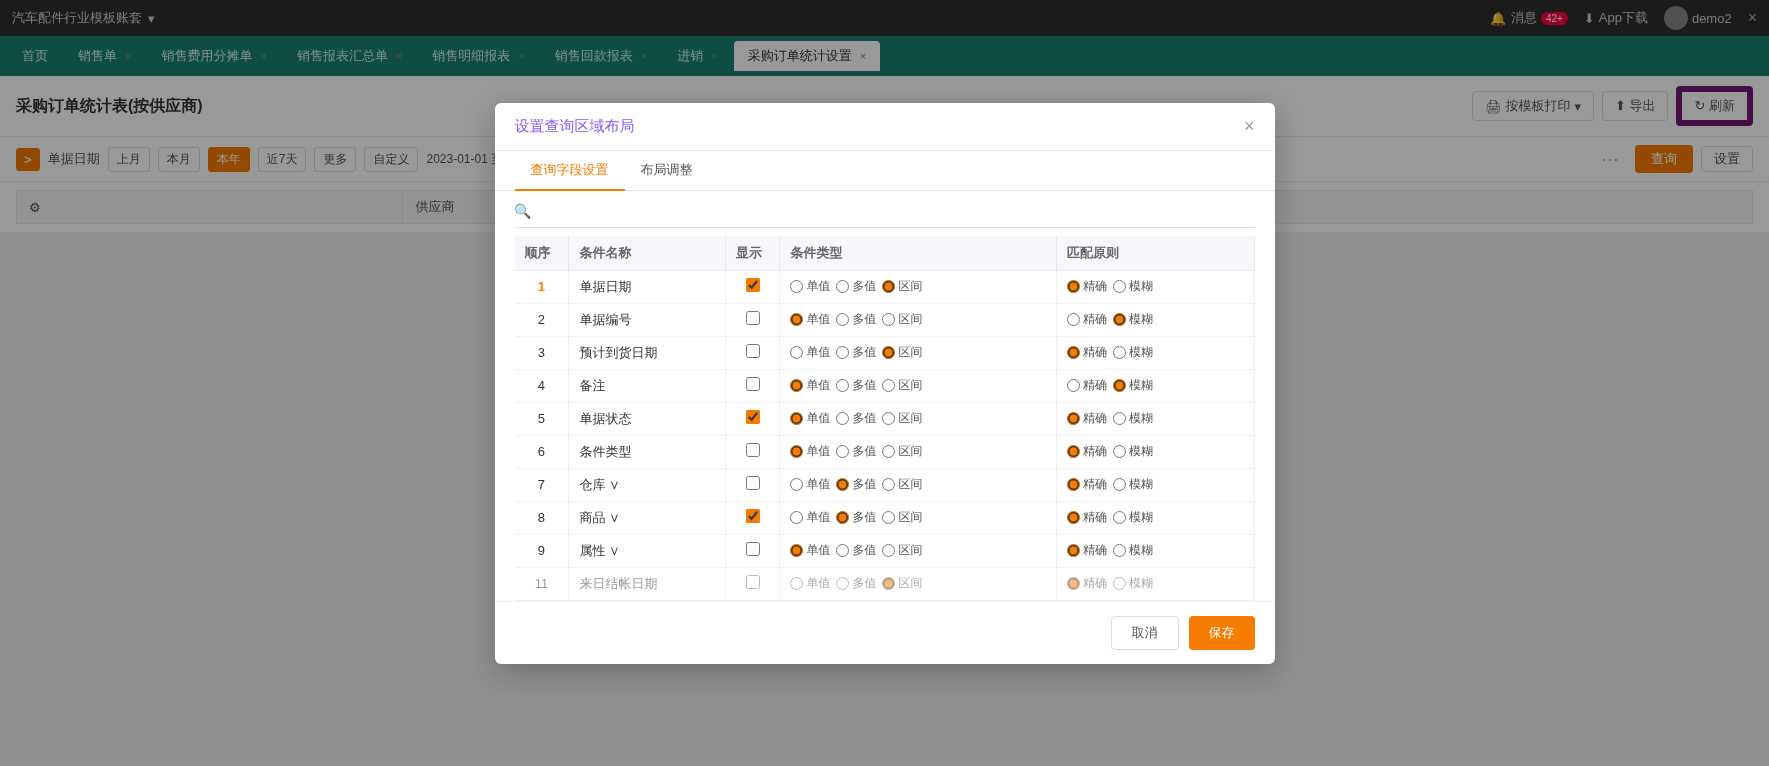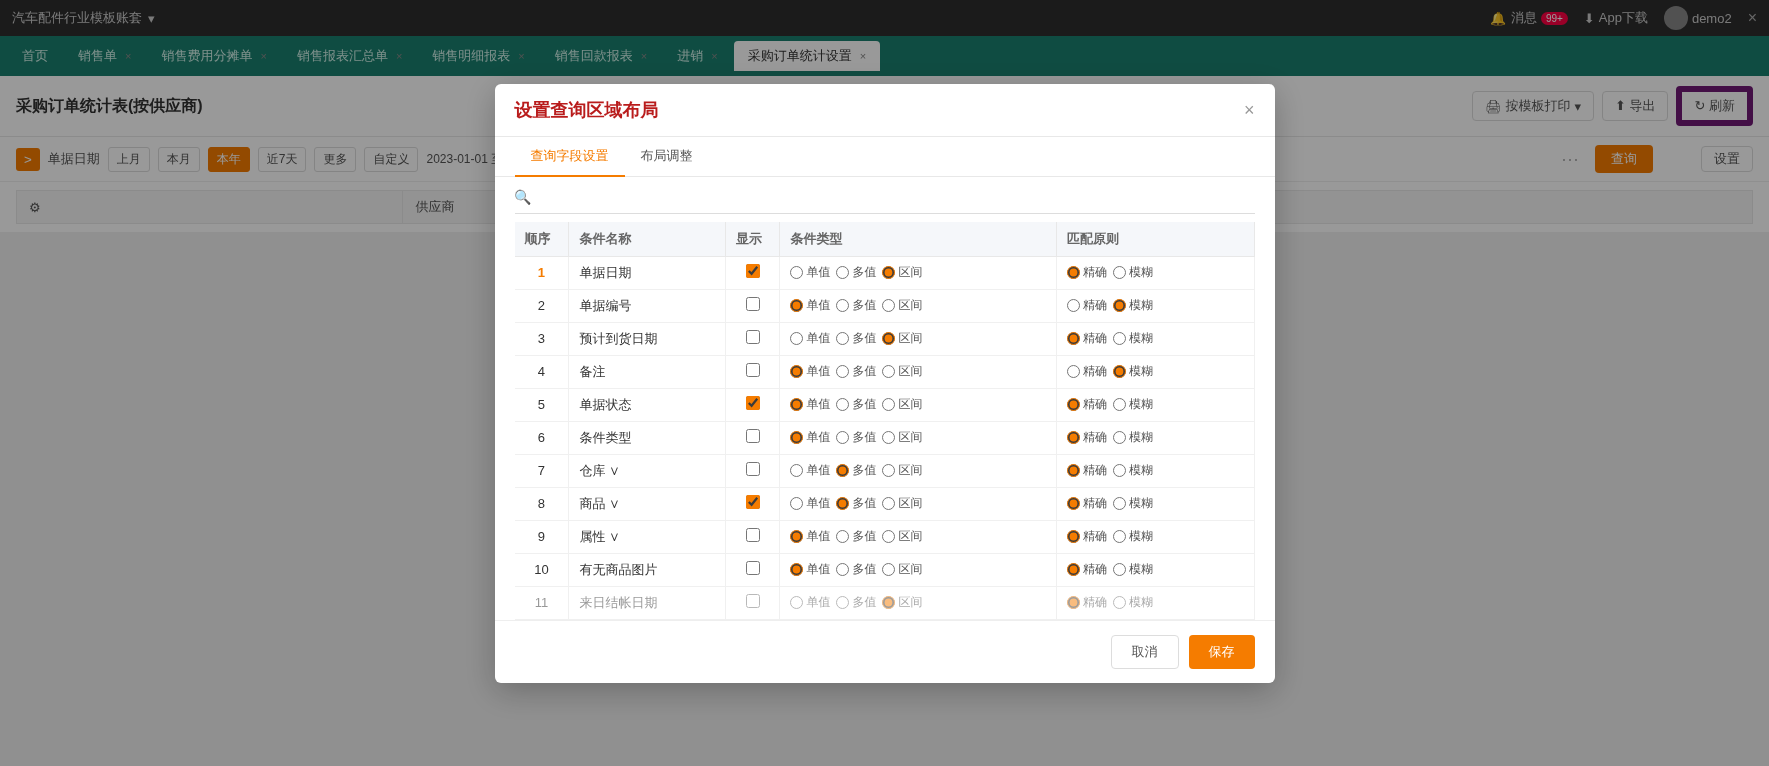--- a/index.html
+++ b/index.html
@@ -64,21 +64,21 @@
       gap: 8px;
       border-bottom: 1px solid #eee;
       flex-wrap: wrap;
     }
     .filter-toggle { background: #f57c00; color: white; border: none; padding: 4px 8px; border-radius: 3px; cursor: pointer; }
     .filter-label { font-size: 13px; color: #555; }
     .filter-date-btn { padding: 3px 8px; border: 1px solid #ddd; border-radius: 3px; cursor: pointer; background: white; font-size: 12px; color: #555; }
     .filter-date-btn.active { background: #f57c00; color: white; border-color: #f57c00; }
     .filter-date-range { font-size: 12px; color: #555; }
     .btn-query { background: #f57c00; color: white; border: none; padding: 5px 16px; border-radius: 4px; cursor: pointer; font-size: 13px; }
-    .btn-settings { background: white; border: 1px solid #ddd; padding: 3px 12px; border-radius: 4px; cursor: pointer; font-size: 13px; color: #555; margin-left: 40px; }
+    .btn-settings { background: white; border: 1px solid #ddd; padding: 3px 12px; border-radius: 4px; cursor: pointer; font-size: 13px; color: #555; }
 
     
     .table-area {
       background: white;
       margin: 0;
       padding: 8px 16px;
     }
     .data-table { width: 100%; border-collapse: collapse; font-size: 13px; }
     .data-table th, .data-table td { border: 1px solid #e8e8e8; padding: 7px 12px; text-align: left; }
     .data-table th { background: #f5f5f5; color: #555; font-weight: normal; }
@@ -102,21 +102,21 @@
       flex-direction: column;
       box-shadow: 0 8px 32px rgba(0,0,0,0.25);
     }
     .modal-header {
       padding: 14px 20px;
       border-bottom: 1px solid #e8e8e8;
       display: flex;
       align-items: center;
       justify-content: space-between;
     }
-    .modal-title { font-size: 18px; font-weight: bold; color: #b91c1c; }
+    .modal-title { font-size: 15px; font-weight: normal; color: #8b5cf6; }
     .modal-close { cursor: pointer; color: #999; font-size: 18px; line-height: 1; }
     .modal-tabs {
       display: flex;
       padding: 0 20px;
       border-bottom: 1px solid #e8e8e8;
       gap: 0;
     }
     .modal-tab {
       padding: 10px 16px;
       cursor: pointer;
@@ -215,21 +215,21 @@
 
 <div class="top-bar">
   <div class="top-bar-left">
     <span>汽车配件行业模板账套</span>
     <span style="cursor:pointer;">▾</span>
   </div>
   <div class="top-bar-right">
     <span style="cursor:pointer; display:flex; align-items:center; gap:4px;">
       <span>🔔</span>
       <span>消息</span>
-      <span class="badge">99+</span>
+      <span class="badge">42+</span>
     </span>
     <span style="cursor:pointer; display:flex; align-items:center; gap:4px;">
       <span>⬇</span>
       <span>App下载</span>
     </span>
     <span style="cursor:pointer; display:flex; align-items:center; gap:4px;">
       <span style="width:24px; height:24px; border-radius:50%; background:#888; display:inline-block; vertical-align:middle;"></span>
       <span>demo2</span>
     </span>
     <span class="top-bar-close">×</span>
@@ -595,48 +595,20 @@
     <div class="radio-group">
       <label>
         <input type="radio" name="match_8" checked="" style="">精确
       </label>
       <label>
         <input type="radio" name="match_8" style="">模糊
       </label>
     </div>
   </td>
               </tr>
-              <tr>
-                <td style="text-align: center;">10</td>
-                <td>有无商品图片</td>
-                <td style="text-align: center;"><input type="checkbox" style=""></td>
-                <td>
-    <div class="radio-group">
-      <label>
-        <input type="radio" name="type_9" checked="" style="">单值
-      </label>
-      <label>
-        <input type="radio" name="type_9" style="">多值
-      </label>
-      <label>
-        <input type="radio" name="type_9" style="">区间
-      </label>
-    </div>
-  </td>
-                <td>
-    <div class="radio-group">
-      <label>
-        <input type="radio" name="match_9" checked="" style="">精确
-      </label>
-      <label>
-        <input type="radio" name="match_9" style="">模糊
-      </label>
-    </div>
-  </td>
-              </tr>
               <tr class="partial-row">
                 <td style="text-align: center;">11</td>
                 <td>来日结帐日期</td>
                 <td style="text-align: center;"><input type="checkbox" style=""></td>
                 <td>
     <div class="radio-group">
       <label>
         <input type="radio" name="type_10" style="">单值
       </label>
       <label>

